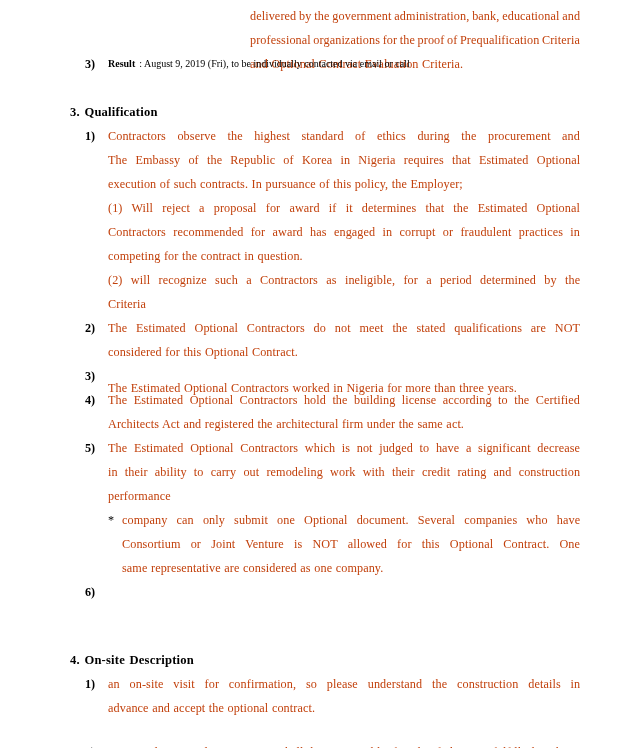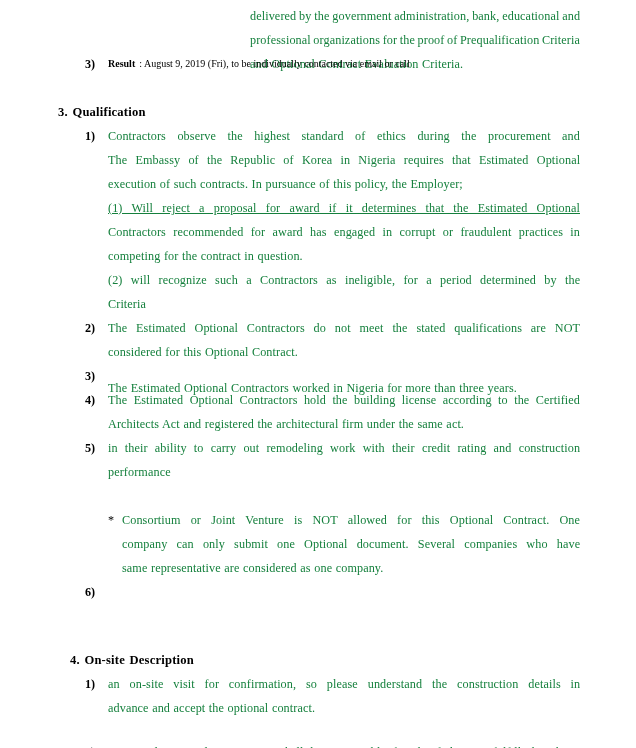--- a/index.html
+++ b/index.html
@@ -22,21 +22,21 @@
   }
   
   .blk {
     position: absolute;
     font-size: 12.2px;
     line-height: 24px;
     text-align: justify;
     text-justify: inter-word;
     letter-spacing: 0.1px;
     word-spacing: 0.4px;
-    color: #15803d;
+    color: #c2410c;
   }
   .blk.last-nojust > :last-child { }
   
   .row {
     position: absolute;
     display: block;
   }
   .marker {
     position: absolute;
     font-weight: bold;
@@ -85,33 +85,33 @@
     <p class="fline">and Optional Contract Evaluation Criteria.</p>
   </div>
 
   <div class="row" style="top:52px; left:85px;">
     <span class="marker" style="left:0; top:0;">3)</span>
     <div style="position:absolute; left:23px; top:0; width:460px; font-size:10px; line-height:24px; white-space:nowrap;">
       <span class="b">Result</span><span style="display:inline-block;width:4px;"></span><span>: August 9, 2019 (Fri), to be individually contacted via email or call</span>
     </div>
   </div>
 
-  <div class="heading" style="top:100px; left:58px;font-family:Liberation Serif, serif;">3.  Qualification</div>
+  <div class="heading" style="top:100px; left:70px;font-family:Liberation Serif, serif;">3.  Qualification</div>
 
   <div class="row" style="top:124px; left:85px;">
     <span class="marker" style="left:0; top:0;">1)</span>
   </div>
   <div class="blk lvl-body" style="top:124px;">
     <p class="jline" style="white-space: nowrap; display: block; width: auto; word-spacing: 8.3px;">Contractors observe the highest standard of ethics during the procurement and</p>
     <p class="jline" style="white-space: nowrap; display: block; width: auto; word-spacing: 5.06667px;">The Embassy of the Republic of Korea in Nigeria requires that Estimated Optional</p>
     <p class="fline">execution of such contracts. In pursuance of this policy, the Employer;</p>
   </div>
 
   <div class="blk lvl-body" style="top:196px;">
-    <p class="jline" style="white-space: nowrap; display: block; width: auto; word-spacing: 6.01538px; text-decoration: underline;">(1) Will reject a proposal for award if it determines that the Estimated Optional</p>
+    <p class="jline" style="white-space: nowrap; display: block; width: auto; word-spacing: 6.01538px;">(1) Will reject a proposal for award if it determines that the Estimated Optional</p>
     <p class="jline" style="white-space: nowrap; display: block; width: auto; word-spacing: 4.12727px;">Contractors recommended for award has engaged in corrupt or fraudulent practices in</p>
     <p class="fline">competing for the contract in question.</p>
   </div>
 
   <div class="blk lvl-body" style="top:268px;">
     <p class="jline" style="white-space: nowrap; display: block; width: auto; word-spacing: 5.16923px;">(2) will recognize such a Contractors as ineligible, for a period determined by the</p>
     <p class="fline">Criteria</p>
   </div>
 
   <div class="row" style="top:316px; left:85px;">
@@ -134,30 +134,31 @@
   </div>
   <div class="blk lvl-body" style="top:388px;">
     <p class="jline" style="white-space: nowrap; display: block; width: auto; word-spacing: 3.21818px;">The Estimated Optional Contractors hold the building license according to the Certified</p>
     <p class="fline">Architects Act and registered the architectural firm under the same act.</p>
   </div>
 
   <div class="row" style="top:436px; left:85px;">
     <span class="marker" style="left:0; top:0;">5)</span>
   </div>
   <div class="blk lvl-body" style="top:436px;">
+    <p class="jline" style="white-space: nowrap; display: block; width: auto; word-spacing: 3.48333px;">The Estimated Optional Contractors which is not judged to have a significant decrease</p>
     <p class="jline" style="white-space: nowrap; display: block; width: auto; word-spacing: 4.01538px;">in their ability to carry out remodeling work with their credit rating and construction</p>
     <p class="fline">performance</p>
   </div>
 
   <div class="row" style="top:508px; left:108px;">
     <span class="marker plain" style="left:0; top:0;">*</span>
   </div>
   <div class="blk lvl-star" style="top:508px;">
+    <p class="jline" style="white-space: nowrap; display: block; width: auto; word-spacing: 6px;">company can only submit one Optional document. Several companies who have</p>
     <p class="jline" style="white-space: nowrap; display: block; width: auto; word-spacing: 6.94545px;">Consortium or Joint Venture is NOT allowed for this Optional Contract. One</p>
-    <p class="jline" style="white-space: nowrap; display: block; width: auto; word-spacing: 6px;">company can only submit one Optional document. Several companies who have</p>
     <p class="fline">same representative are considered as one company.</p>
   </div>
 
   <div class="row" style="top:580px; left:85px;">
     <span class="marker" style="left:0; top:0;">6)</span>
   </div>
 
   <div class="heading" style="top:648px; left:70px;">4.  On-site Description</div>
 
   <div class="row" style="top:672px; left:85px;">

